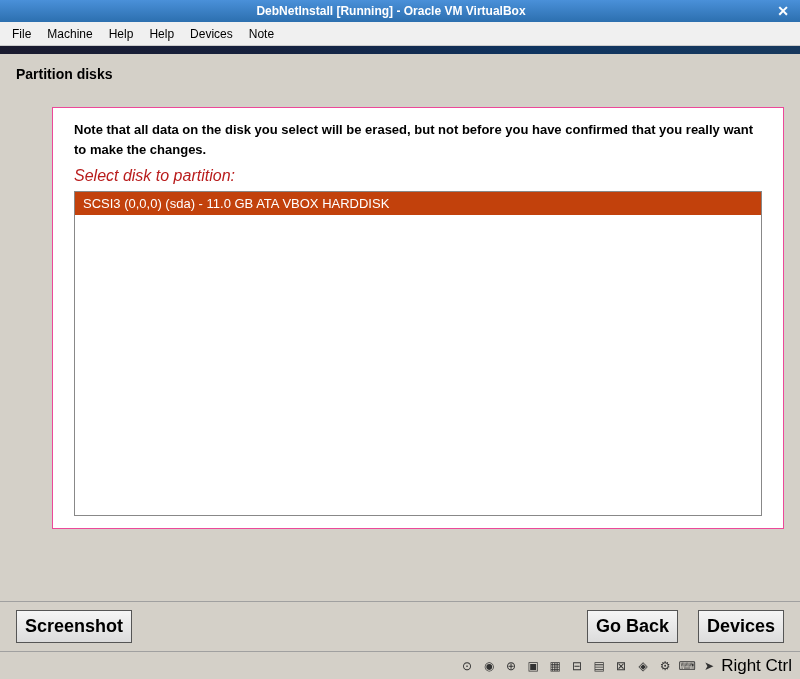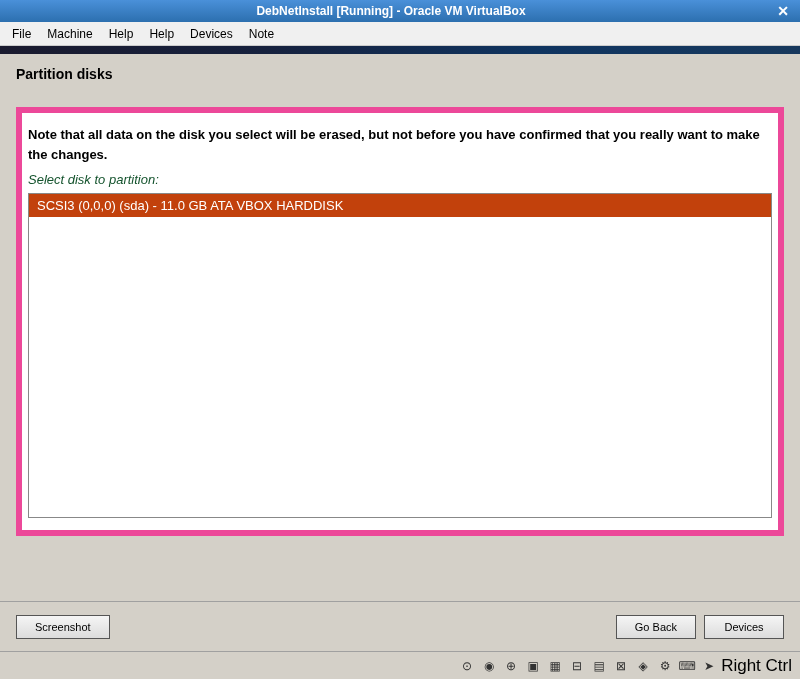--- a/index.html
+++ b/index.html
@@ -85,38 +85,39 @@
 
     .page-title {
       font-size: 14px;
       font-weight: bold;
       color: #000;
       margin-bottom: 25px;
     }
 
     .content-panel {
       background: white;
-      border: 6px solid #ec4899;
-      padding: 12px 6px;
+      border: 1px solid #ec4899;
+      padding: 12px 21px;
       margin-bottom: 0;
+      margin-left: 36px;
     }
 
     .warning-text {
       font-size: 13px;
       color: #000;
       line-height: 1.5;
       margin-bottom: 8px;
     }
     .warning-text strong {
       font-weight: bold;
     }
 
     .select-label {
-      font-size: 13px;
-      color: #14532d;
+      font-size: 16px;
+      color: #b91c1c;
       font-style: italic;
       margin-bottom: 6px;
     }
 
     .disk-list {
       border: 1px solid #888;
       background: white;
       min-height: 320px;
     }
 
@@ -142,32 +143,33 @@
       align-items: center;
       justify-content: space-between;
       padding: 0 16px;
       position: absolute;
       bottom: 28px;
       left: 0;
       right: 0;
     }
 
     .btn {
-      padding: 5px 18px;
-      font-size: 11px;
+      padding: 5px 8px;
+      font-size: 18px;
       border: 1px solid #555;
       background: linear-gradient(180deg, #f5f5f5 0%, #dcdcdc 100%);
       cursor: pointer;
       color: #000;
       min-width: 80px;
+      font-weight: bold;
     }
 
     .btn-group {
       display: flex;
-      gap: 8px;
+      gap: 20px;
     }
 
     
     .status-bar {
       background: #d4d0c8;
       height: 28px;
       display: flex;
       align-items: center;
       justify-content: space-between;
       padding: 0 8px;

